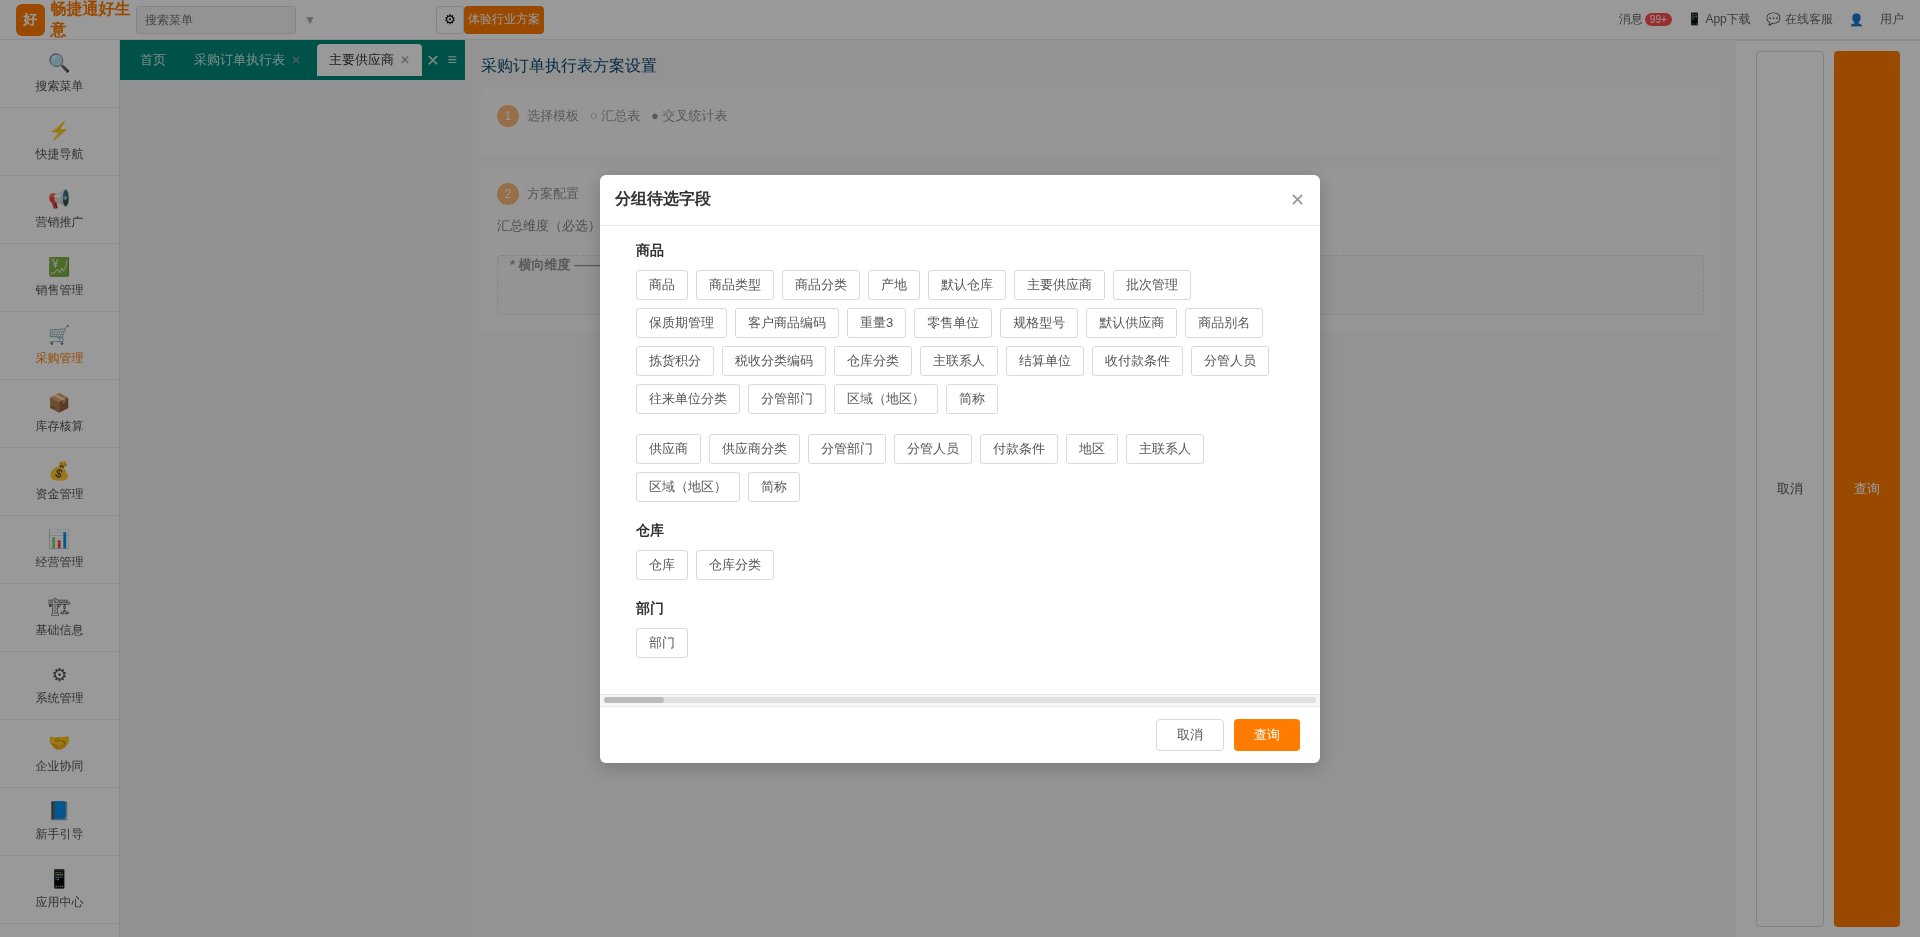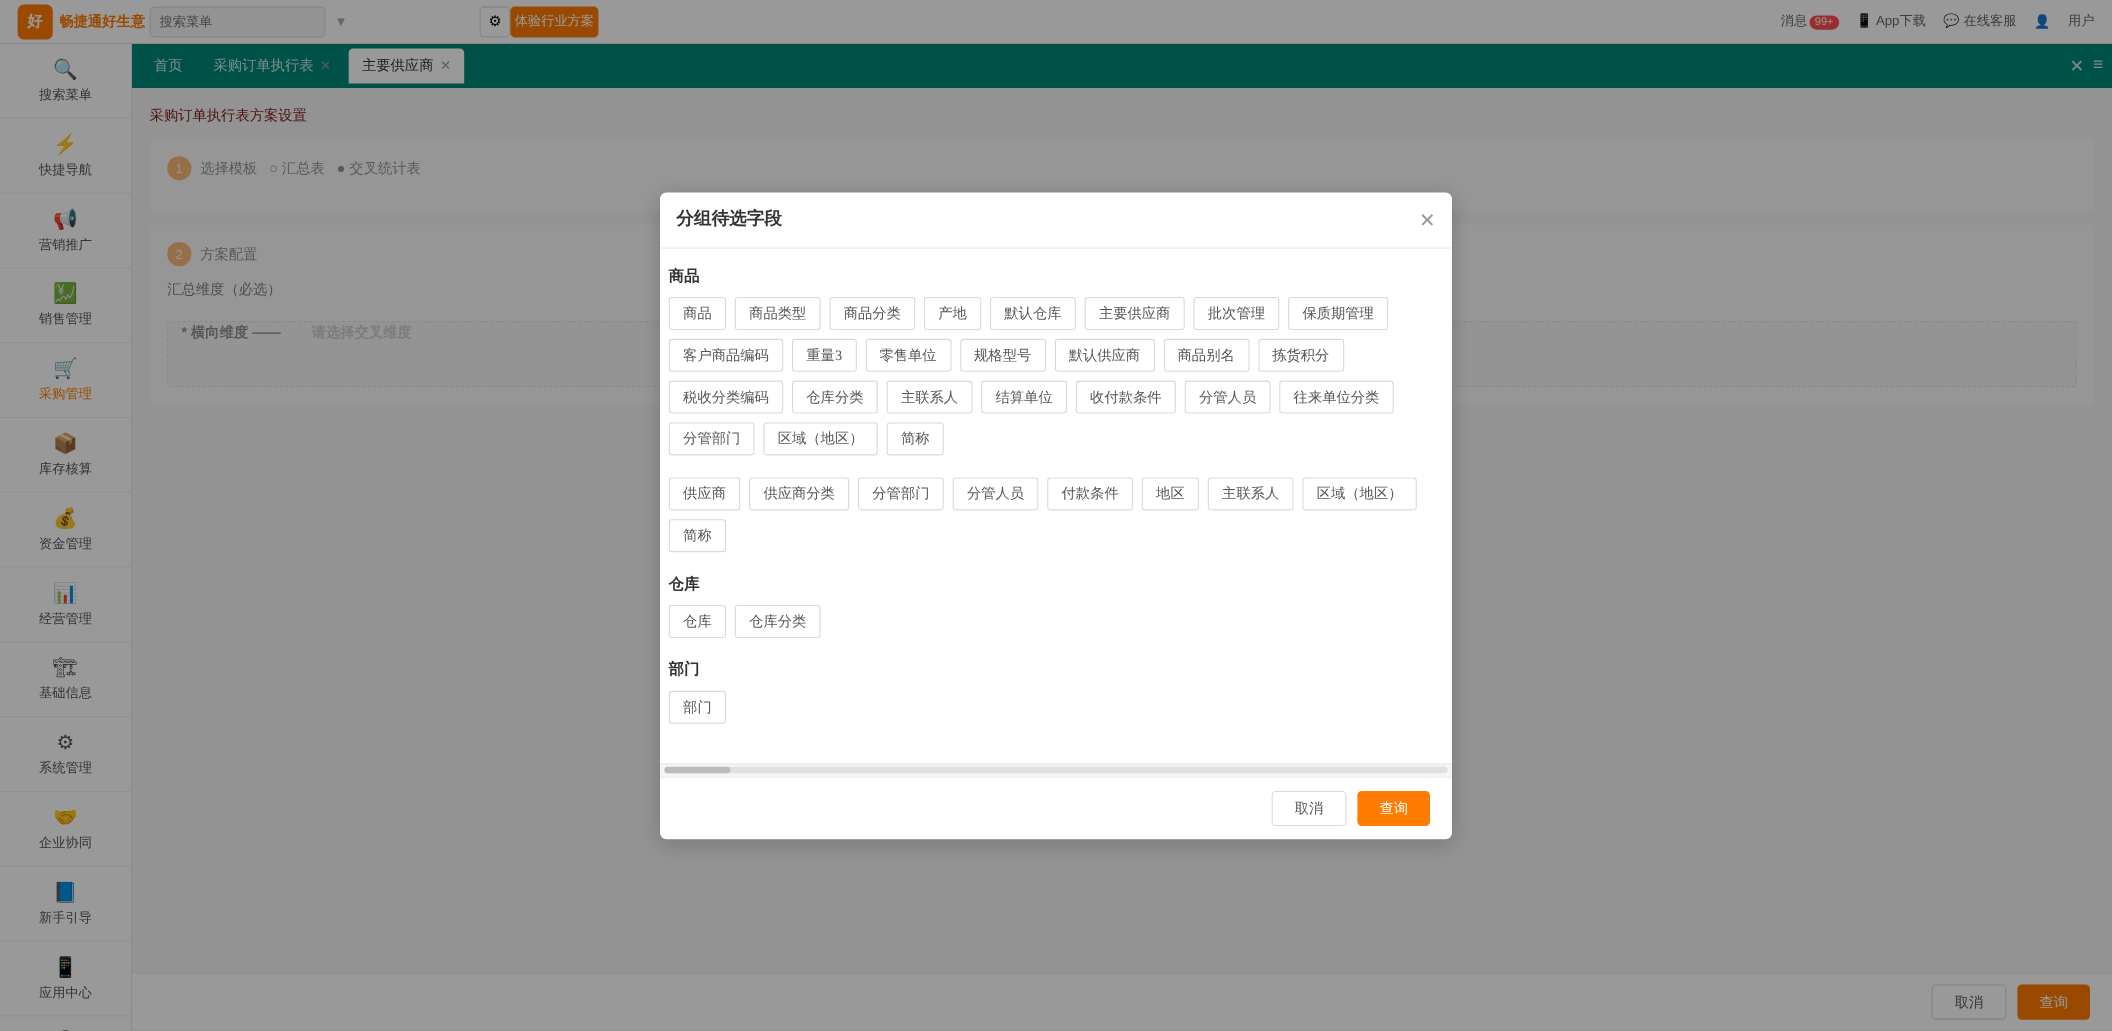--- a/index.html
+++ b/index.html
@@ -2,61 +2,61 @@
 <html><head>
   <meta charset="utf-8">
   <style>
     * { box-sizing: border-box; margin: 0; padding: 0; }
     body { font-family: 'Microsoft YaHei', Arial, sans-serif; font-size: 13px; background: #f0f2f5; color: #333; overflow: hidden; }
 
     
     .topbar { height: 40px; background: #fff; display: flex; align-items: center; padding: 0 16px; border-bottom: 1px solid #e8e8e8; position: fixed; top: 0; left: 0; right: 0; z-index: 100; }
     .topbar-logo { display: flex; align-items: center; gap: 6px; width: 120px; }
     .logo-icon { width: 32px; height: 32px; background: #ff7c00; border-radius: 6px; display: flex; align-items: center; justify-content: center; color: #fff; font-weight: bold; font-size: 14px; }
-    .logo-text { color: #ff7c00; font-size: 13px; font-weight: bold; }
+    .logo-text { color: #ff7c00; font-size: 16px; font-weight: bold; }
     .topbar-search { display: flex; align-items: center; gap: 8px; flex: 1; max-width: 300px; }
     .search-input { height: 28px; border: 1px solid #ddd; border-radius: 4px; padding: 0 8px; font-size: 12px; width: 160px; background: #f5f5f5; }
     .topbar-right { margin-left: auto; display: flex; align-items: center; gap: 16px; font-size: 12px; color: #666; }
     .badge { background: #ff4d4f; color: #fff; border-radius: 10px; padding: 1px 5px; font-size: 10px; margin-left: 2px; }
     .gear-btn { width: 28px; height: 28px; border: 1px solid #ddd; border-radius: 4px; display: flex; align-items: center; justify-content: center; cursor: pointer; background: #fff; }
     .try-btn { height: 28px; padding: 0 4px; background: #ff7c00; color: #fff; border: none; border-radius: 4px; cursor: pointer; font-size: 12px; }
 
     
     .layout { display: flex; margin-top: 40px; height: calc(100vh - 40px); }
 
     
     .sidebar { width: 120px; background: #fff; border-right: 1px solid #e8e8e8; display: flex; flex-direction: column; overflow-y: auto; flex-shrink: 0; }
     .sidebar-item { display: flex; flex-direction: column; align-items: center; padding: 12px 8px; cursor: pointer; gap: 4px; color: #555; font-size: 12px; border-bottom: 1px solid #f0f0f0; }
     .sidebar-item.active { color: #ff7c00; }
     .sidebar-icon { font-size: 18px; }
 
     
-    .main { flex: 1; display: flex; flex-direction: column; overflow: hidden; }
+    .main { flex: 1; display: flex; flex-direction: row; overflow: hidden; }
     .tabs-bar { height: 40px; background: #00897b; display: flex; align-items: center; padding: 0 8px; gap: 4px; flex-shrink: 0; }
     .tab { height: 32px; padding: 0 12px; border-radius: 4px 4px 0 0; display: flex; align-items: center; gap: 6px; cursor: pointer; font-size: 13px; color: rgba(255,255,255,0.8); }
     .tab.active { background: #fff; color: #333; border-radius: 4px 4px 0 0; }
     .tab-close { font-size: 12px; color: #999; cursor: pointer; }
     .tabs-right { margin-left: auto; display: flex; align-items: center; gap: 8px; }
     .tabs-right-btn { color: rgba(255,255,255,0.8); cursor: pointer; font-size: 16px; }
 
     .page-content { flex: 1; padding: 16px; background: #f5f5f5; overflow: auto; }
-    .breadcrumb { font-size: 13px; color: #7f1d1d; margin-bottom: 12px; }
+    .breadcrumb { font-size: 16px; color: #0c4a6e; margin-bottom: 12px; }
 
     
     .form-section { background: #fff; border-radius: 4px; padding: 16px; margin-bottom: 12px; opacity: 0.5; }
     .step-header { display: flex; align-items: center; gap: 8px; margin-bottom: 12px; }
     .step-num { width: 22px; height: 22px; background: #ff7c00; color: #fff; border-radius: 50%; display: flex; align-items: center; justify-content: center; font-size: 12px; }
 
     
     .modal-overlay { position: fixed; top: 0; left: 0; right: 0; bottom: 0; background: rgba(0,0,0,0.4); z-index: 200; display: flex; align-items: center; justify-content: center; }
     .modal { background: #fff; border-radius: 6px; width: 720px; max-height: 600px; display: flex; flex-direction: column; box-shadow: 0 4px 20px rgba(0,0,0,0.2); }
     .modal-header { display: flex; align-items: center; justify-content: space-between; padding: 14px 15px; border-bottom: 1px solid #e8e8e8; flex-shrink: 0; }
     .modal-title { font-size: 16px; font-weight: bold; color: #333; }
     .modal-close { cursor: pointer; font-size: 18px; color: #999; background: none; border: none; }
-    .modal-body { flex: 1; overflow-y: auto; padding: 16px 8px; font-family: Liberation Serif, serif; }
+    .modal-body { flex: 1; overflow-y: auto; padding: 16px 36px; }
     .modal-footer { padding: 12px 20px; border-top: 1px solid #e8e8e8; display: flex; justify-content: flex-end; gap: 10px; flex-shrink: 0; }
 
     
     .field-section { margin-bottom: 20px; }
     .field-section-title { font-size: 14px; font-weight: bold; color: #333; margin-bottom: 10px; }
     .field-tags { display: flex; flex-wrap: wrap; gap: 8px; }
     .field-tag { padding: 5px 12px; border: 1px solid #d9d9d9; border-radius: 3px; cursor: pointer; font-size: 13px; color: #555; background: #fff; white-space: nowrap; }
 
     
     .modal-body::-webkit-scrollbar { width: 6px; }

